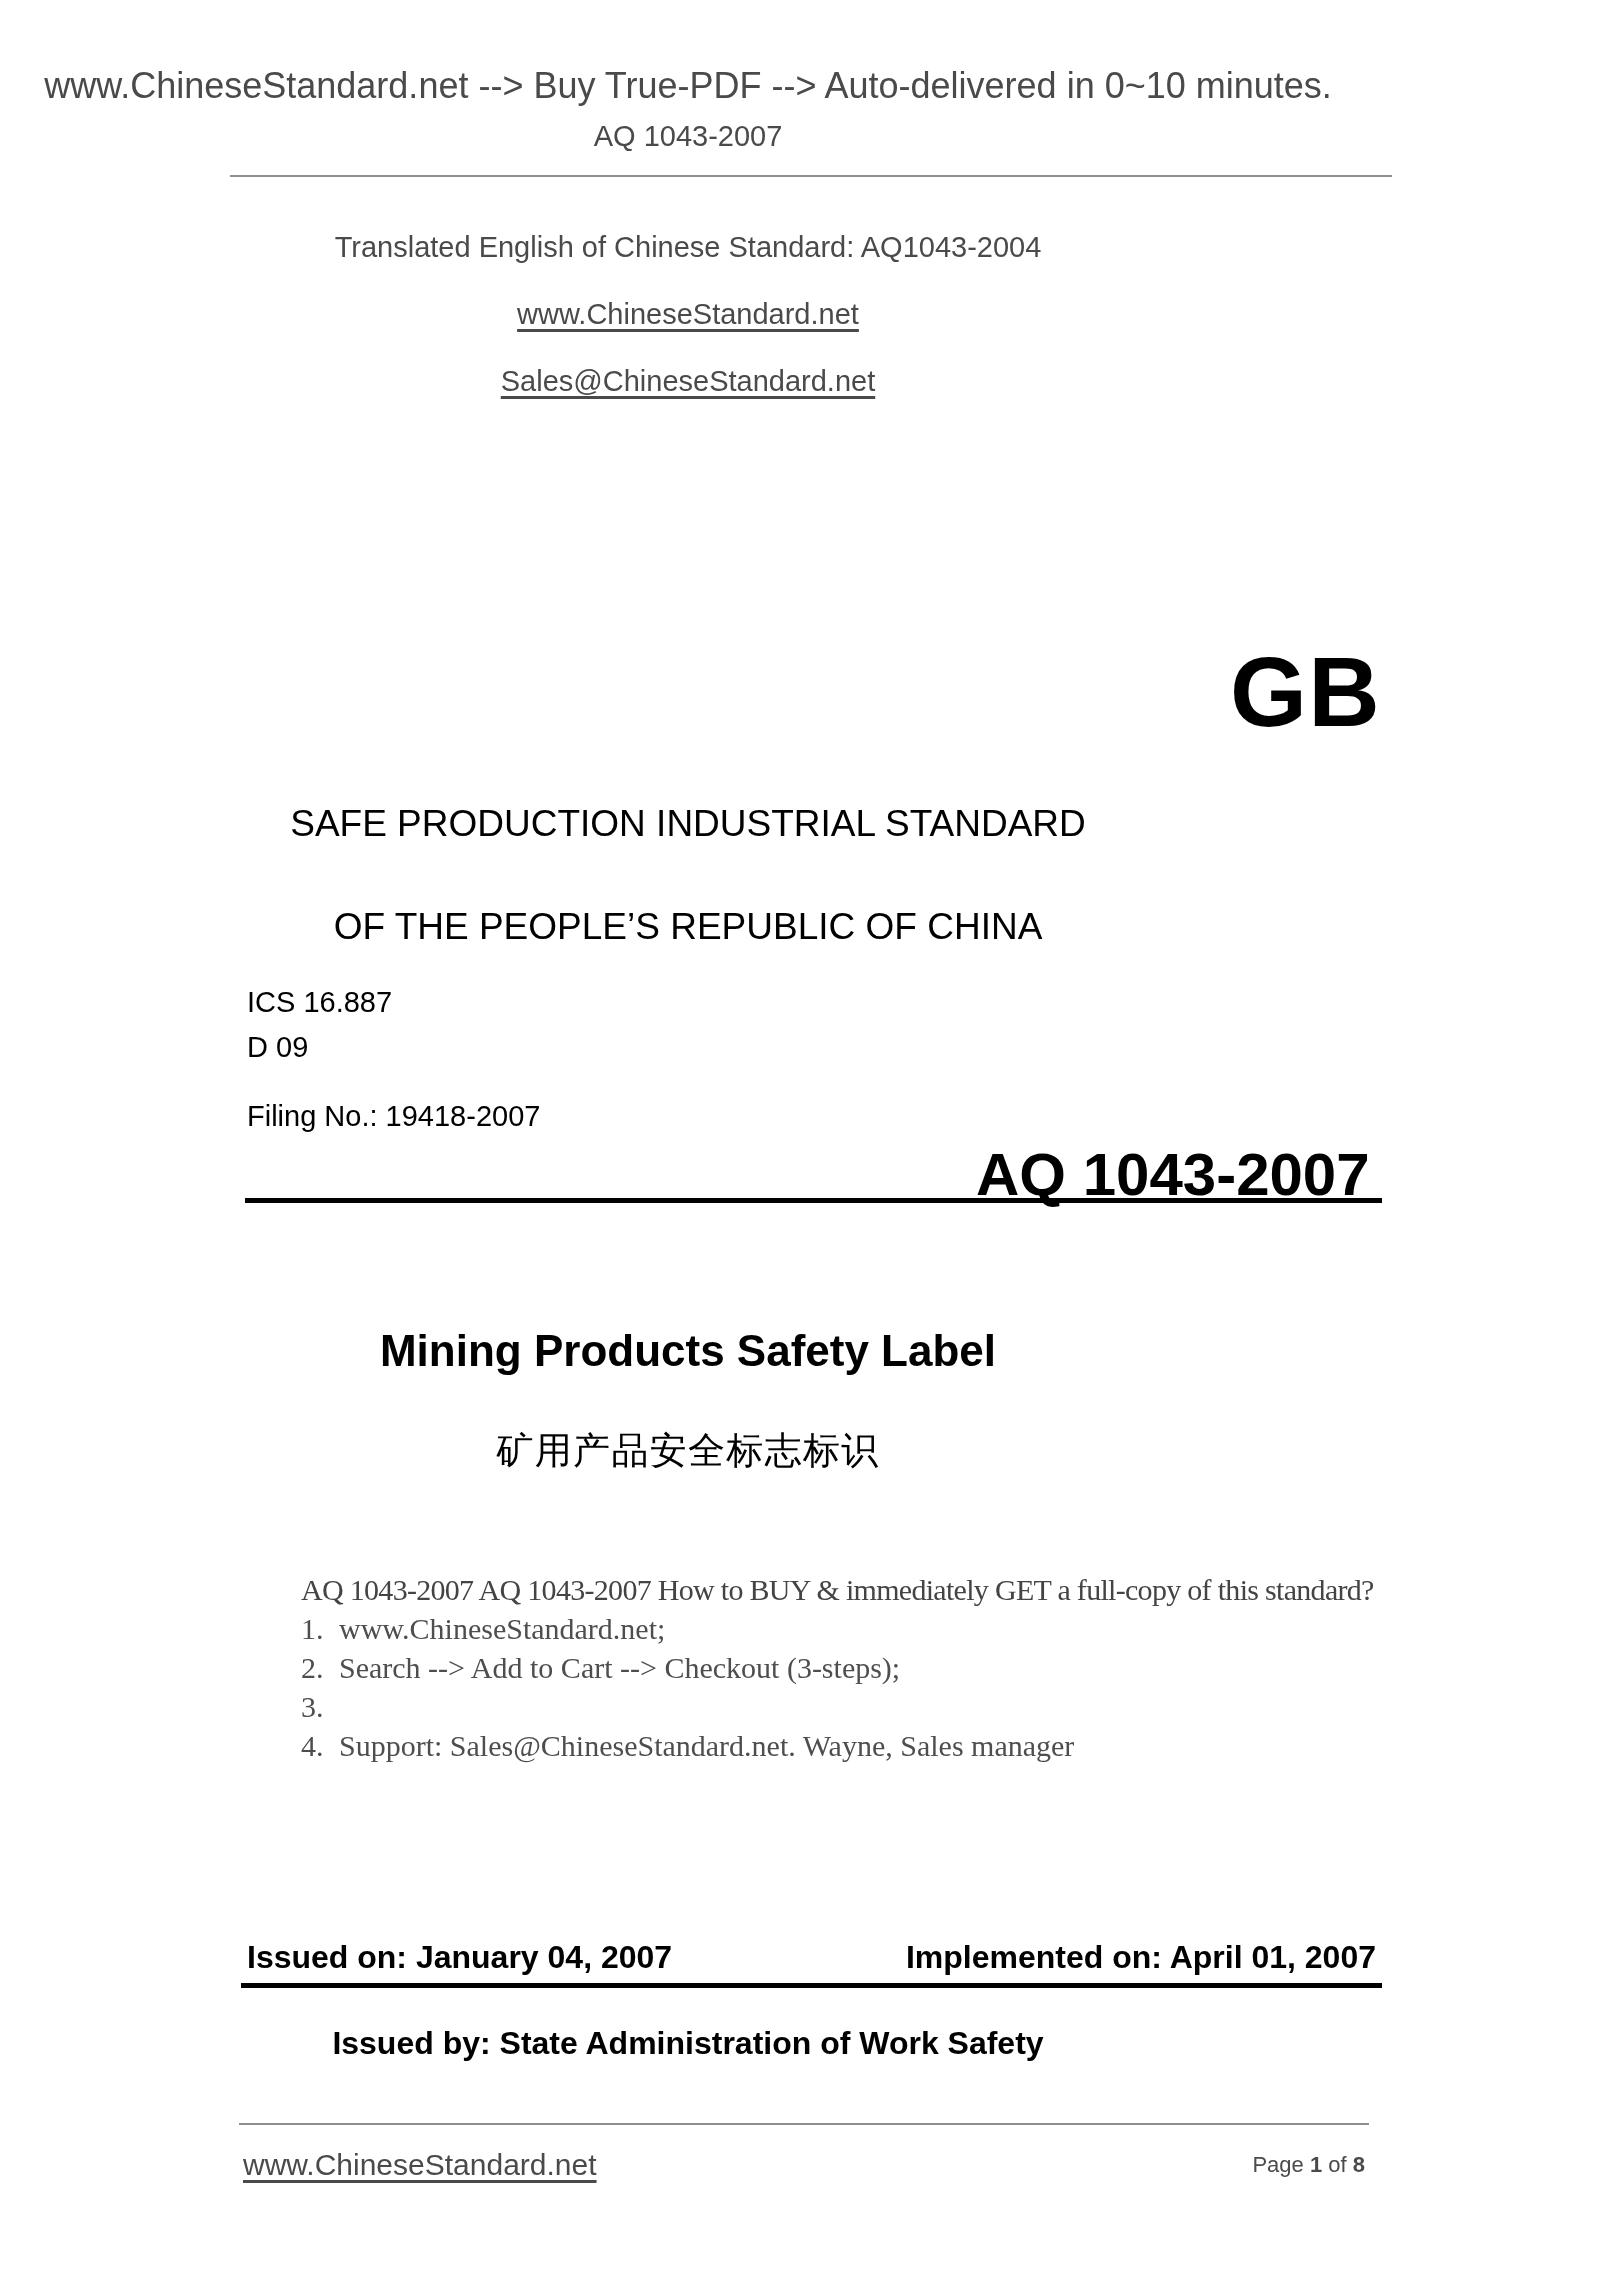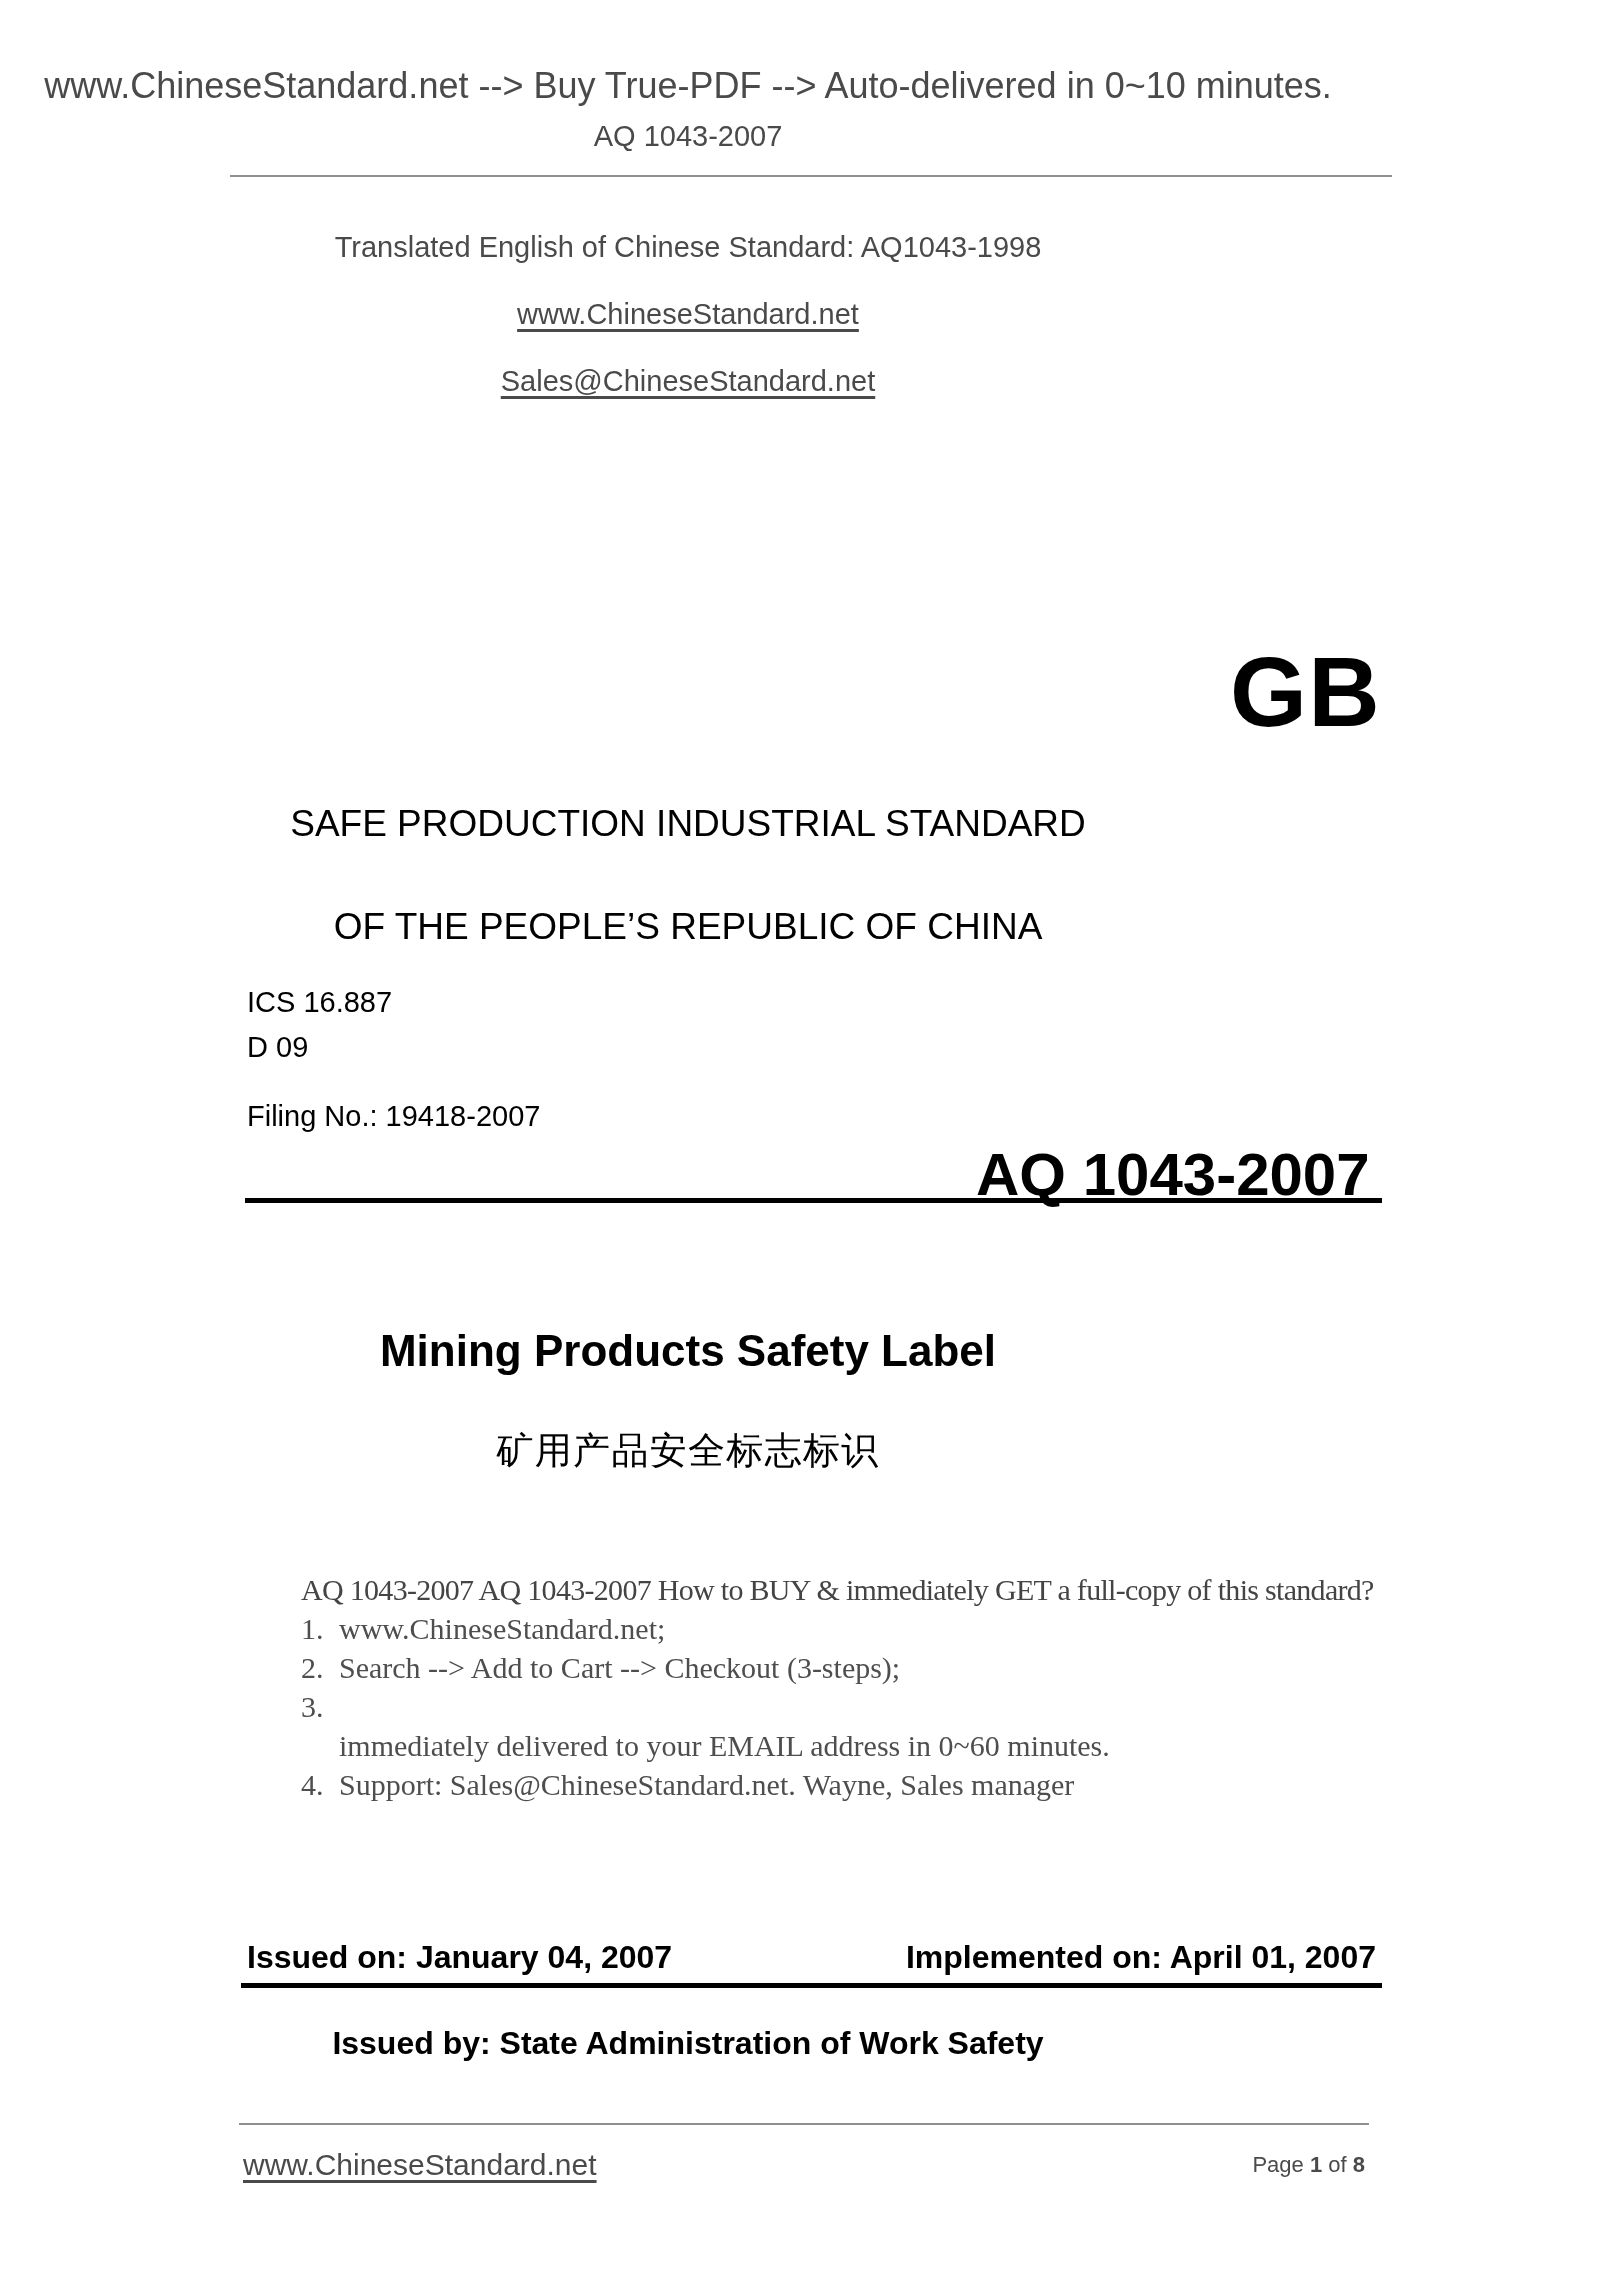--- a/index.html
+++ b/index.html
@@ -53,21 +53,21 @@
   #page-indicator { top: 2146px; right: 258px; font-size: 22px; line-height: 38px; }
   #page-indicator b { font-weight: bold; }
 </style>
 </head>
 <body>
 
 <div id="hdr1" class="abs center grey">www.ChineseStandard.net --&gt; Buy True-PDF --&gt; Auto-delivered in 0~10 minutes.</div>
 <div id="hdr2" class="abs center grey">AQ 1043-2007</div>
 <div id="hdr-rule" class="rule"></div>
 
-<div id="translated" class="abs center grey">Translated English of Chinese Standard: AQ1043-1998</div>
+<div id="translated" class="abs center grey">Translated English of Chinese Standard: AQ1043-2004</div>
 <div id="site-link" class="abs center grey">
   <a class="ulink">www.ChineseStandard.net</a>
 </div>
 <div id="sales-link" class="abs center grey">
   <a class="ulink">Sales@ChineseStandard.net</a>
 </div>
 
 <div id="gb" class="abs">GB</div>
 <div id="std-line1" class="abs center">SAFE PRODUCTION INDUSTRIAL STANDARD</div>
 <div id="std-line2" class="abs center">OF THE PEOPLE’S REPUBLIC OF CHINA</div>
@@ -90,21 +90,20 @@
   </div>
   <div class="item">
     <span class="num">2.</span>
     <span class="txt">Search --&gt; Add to Cart --&gt; Checkout (3-steps);</span>
   </div>
   <div class="item">
     <span class="num">3.</span>
   </div>
   <div class="item">
     <span class="num"></span>
-    <span class="txt">immediately delivered to your EMAIL address in 0~60 minutes.</span>
   </div>
   <div class="item">
     <span class="num">4.</span>
     <span class="txt">Support: Sales@ChineseStandard.net. Wayne, Sales manager</span>
   </div>
 </div>
 
 <div id="issued-on" class="abs">Issued on: January 04, 2007</div>
 <div id="implemented-on" class="abs">Implemented on: April 01, 2007</div>
 <div id="dates-rule" class="rule"></div>

